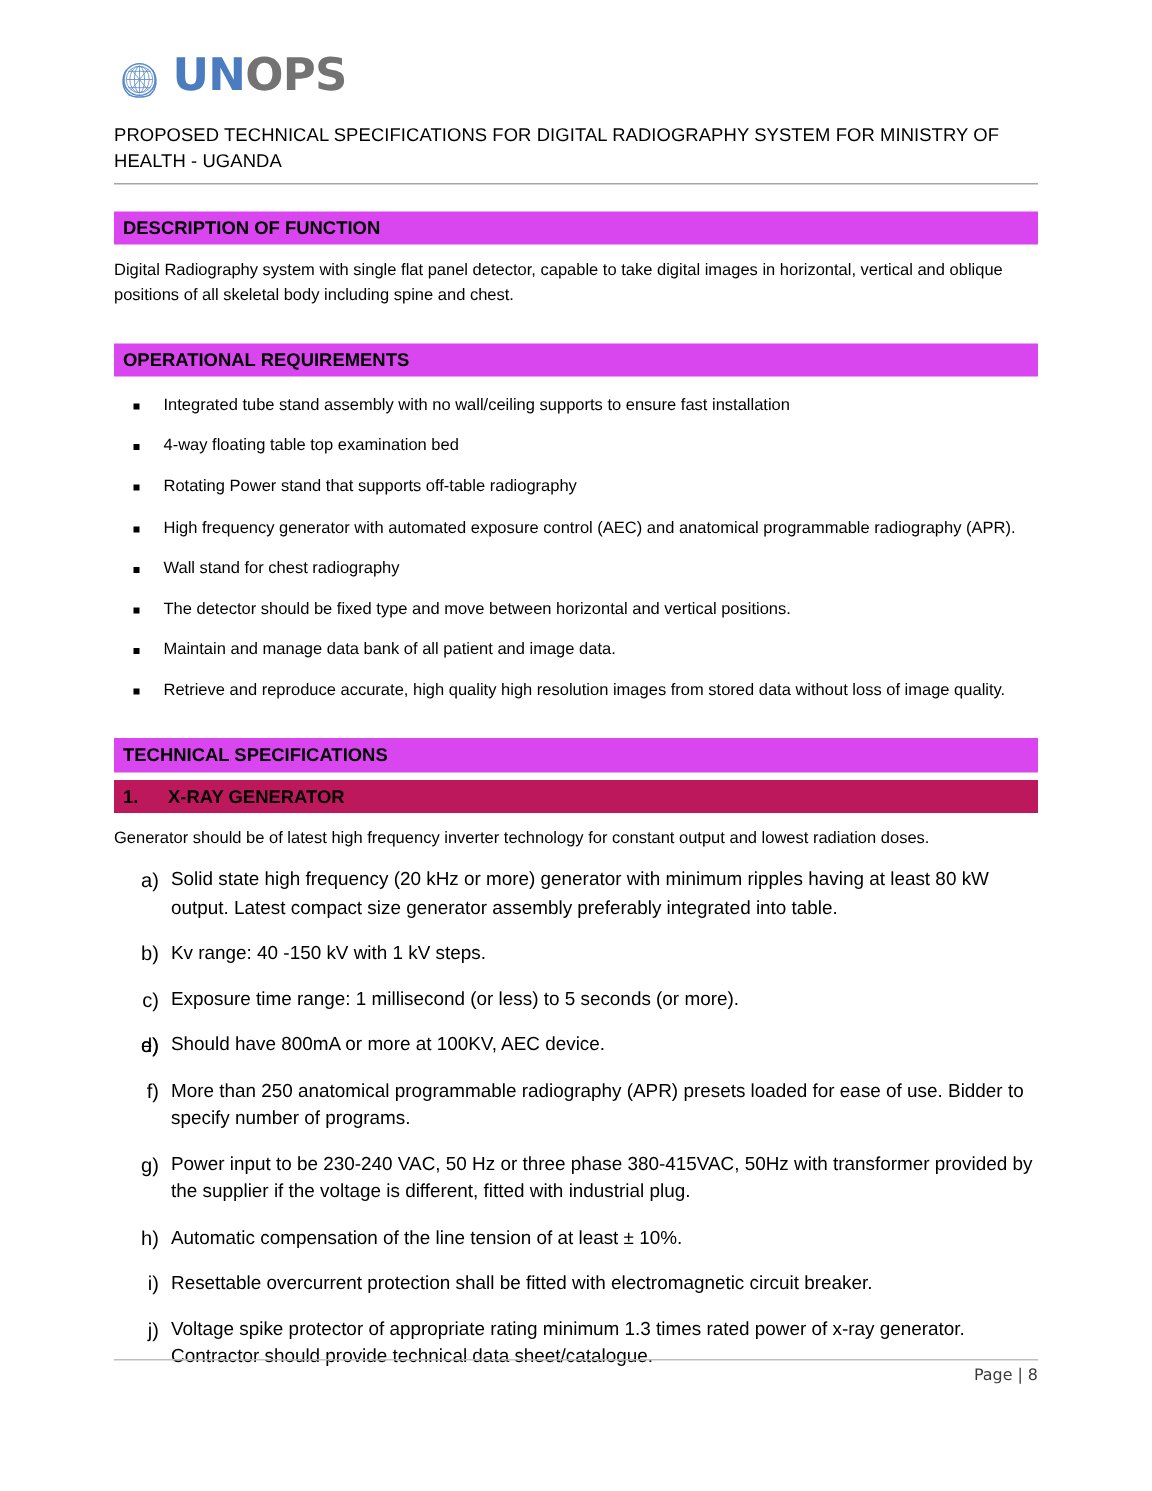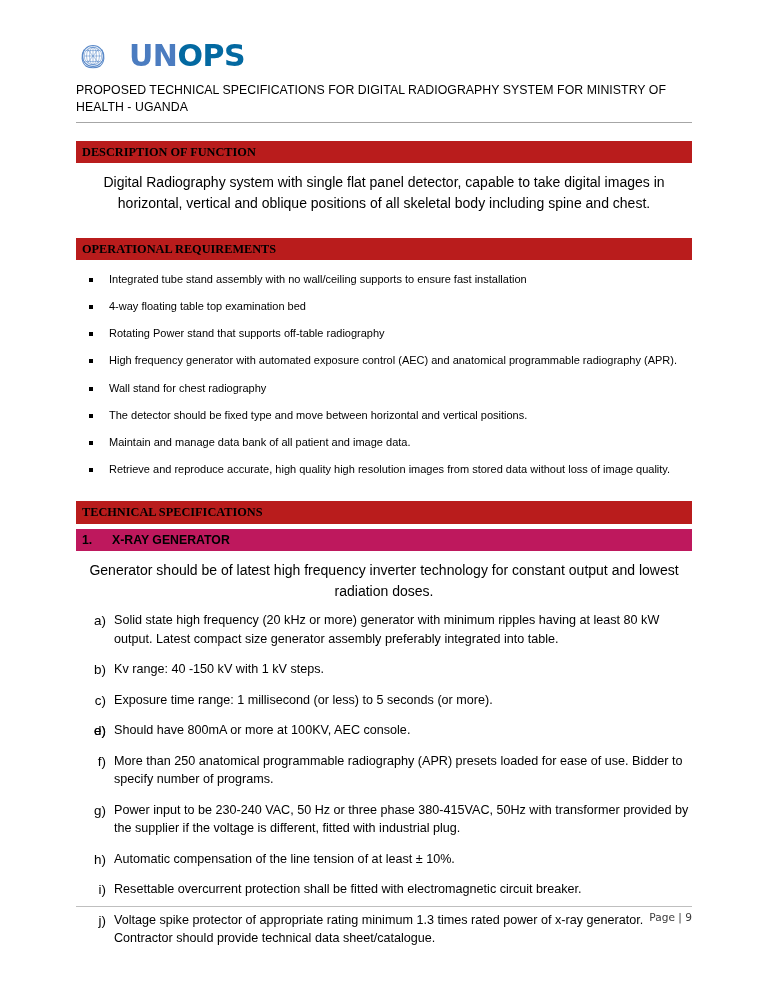--- a/index.html
+++ b/index.html
@@ -24,41 +24,40 @@
   .content {
     position: absolute;
     left: 76px;
     top: 36px;
     width: 616px;
   }
 
   
   .logo-row {
     display: flex;
-    align-items: center;
+    align-items: flex-start;
     height: 40px;
     margin-bottom: 6px;
-    gap: 14px;
   }
   .un-emblem {
     width: 34px;
     height: 34px;
     flex: 0 0 34px;
     margin-right: 5px;
   }
   .logo-text {
     font-family: "DejaVu Sans", sans-serif;
     font-size: 30px;
     font-weight: bold;
     letter-spacing: -0.5px;
     line-height: 1;
     display: flex;
   }
   .logo-un { color: #4b7cc0; }
-  .logo-ops { color: #0369a1; }
+  .logo-ops { color: #737373; }
 
   
   .doc-title {
     font-size: 12.3px;
     font-weight: normal;
     line-height: 1.38;
     letter-spacing: 0.05px;
     margin: 0 0 6px 0;
     width: 616px;
   }
@@ -72,31 +71,30 @@
   
   .band {
     font-size: 12.3px;
     font-weight: bold;
     line-height: 1;
     padding: 5px 0 5px 6px;
     margin: 0;
     box-sizing: border-box;
     width: 616px;
   }
-  .band-blue { background: #b91c1c; font-family: Liberation Serif, serif; }
+  .band-blue { background: #d946ef; }
   .band-grey { background: #be185d; }
   .band-grey .num { display: inline-block; width: 30px; }
 
   
   .para {
-    font-size: 14px;
+    font-size: 11px;
     line-height: 1.48;
     margin: 9px 0 0 0;
     width: 616px;
-    text-align: center;
   }
   .spacer-sm { height: 12px; }
   .spacer-md { height: 24px; }
 
   
   ul.bullets {
     list-style: none;
     margin: 11px 0 0 0;
     padding: 0;
   }
@@ -226,27 +224,27 @@
     <div class="band band-grey">
       <span class="num">1.</span><span>X-RAY GENERATOR</span>
     </div>
     <p class="para">Generator should be of latest high frequency inverter technology for constant output and lowest radiation doses.</p>
 
     <ol class="lettered">
       <li><span class="marker">a)</span><span>Solid state high frequency (20 kHz or more) generator with minimum ripples having at least 80 kW output. Latest compact size generator assembly preferably integrated into table.</span></li>
       <li><span class="marker">b)</span><span>Kv range: 40 -150 kV with 1 kV steps.</span></li>
       <li><span class="marker">c)</span><span>Exposure time range: 1 millisecond (or less) to 5 seconds (or more).</span></li>
       <li><span class="marker">d)</span></li>
-      <li><span class="marker">e)</span><span>Should have 800mA or more at 100KV, AEC console.</span></li>
+      <li><span class="marker">e)</span><span>Should have 800mA or more at 100KV, AEC device.</span></li>
       <li><span class="marker">f)</span><span>More than 250 anatomical programmable radiography (APR) presets loaded for ease of use. Bidder to specify number of programs.</span></li>
       <li><span class="marker">g)</span><span>Power input to be 230-240 VAC, 50 Hz or three phase 380-415VAC, 50Hz with transformer provided by the supplier if the voltage is different, fitted with industrial plug.</span></li>
       <li><span class="marker">h)</span><span>Automatic compensation of the line tension of at least ± 10%.</span></li>
       <li><span class="marker">i)</span><span>Resettable overcurrent protection shall be fitted with electromagnetic circuit breaker.</span></li>
       <li><span class="marker">j)</span><span>Voltage spike protector of appropriate rating minimum 1.3 times rated power of x-ray generator. Contractor should provide technical data sheet/catalogue.</span></li>
     </ol>
 
   </div>
 
   <div class="footer">
     <hr class="footer-rule">
-    <div class="footer-text">Page | 9</div>
+    <div class="footer-text">Page | 8</div>
   </div>
 </div>
 
 </body></html>

